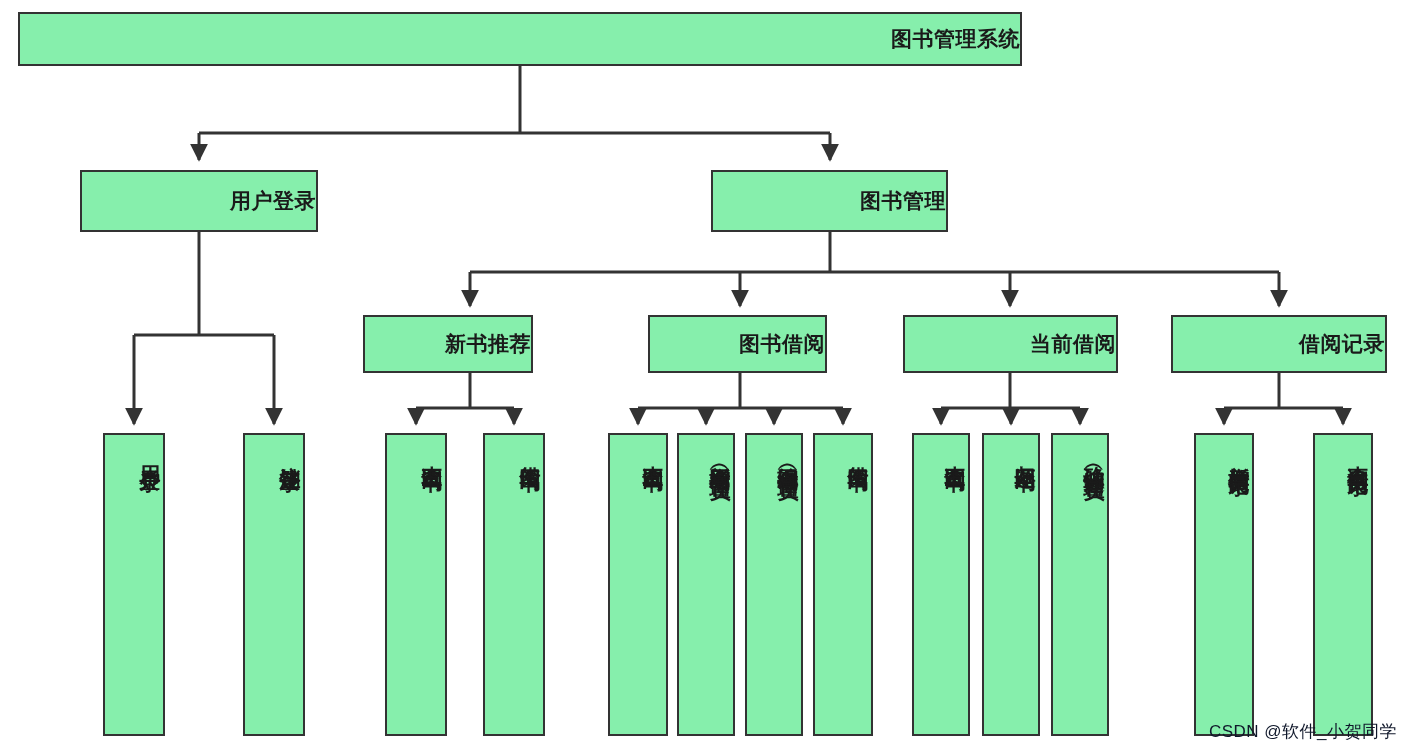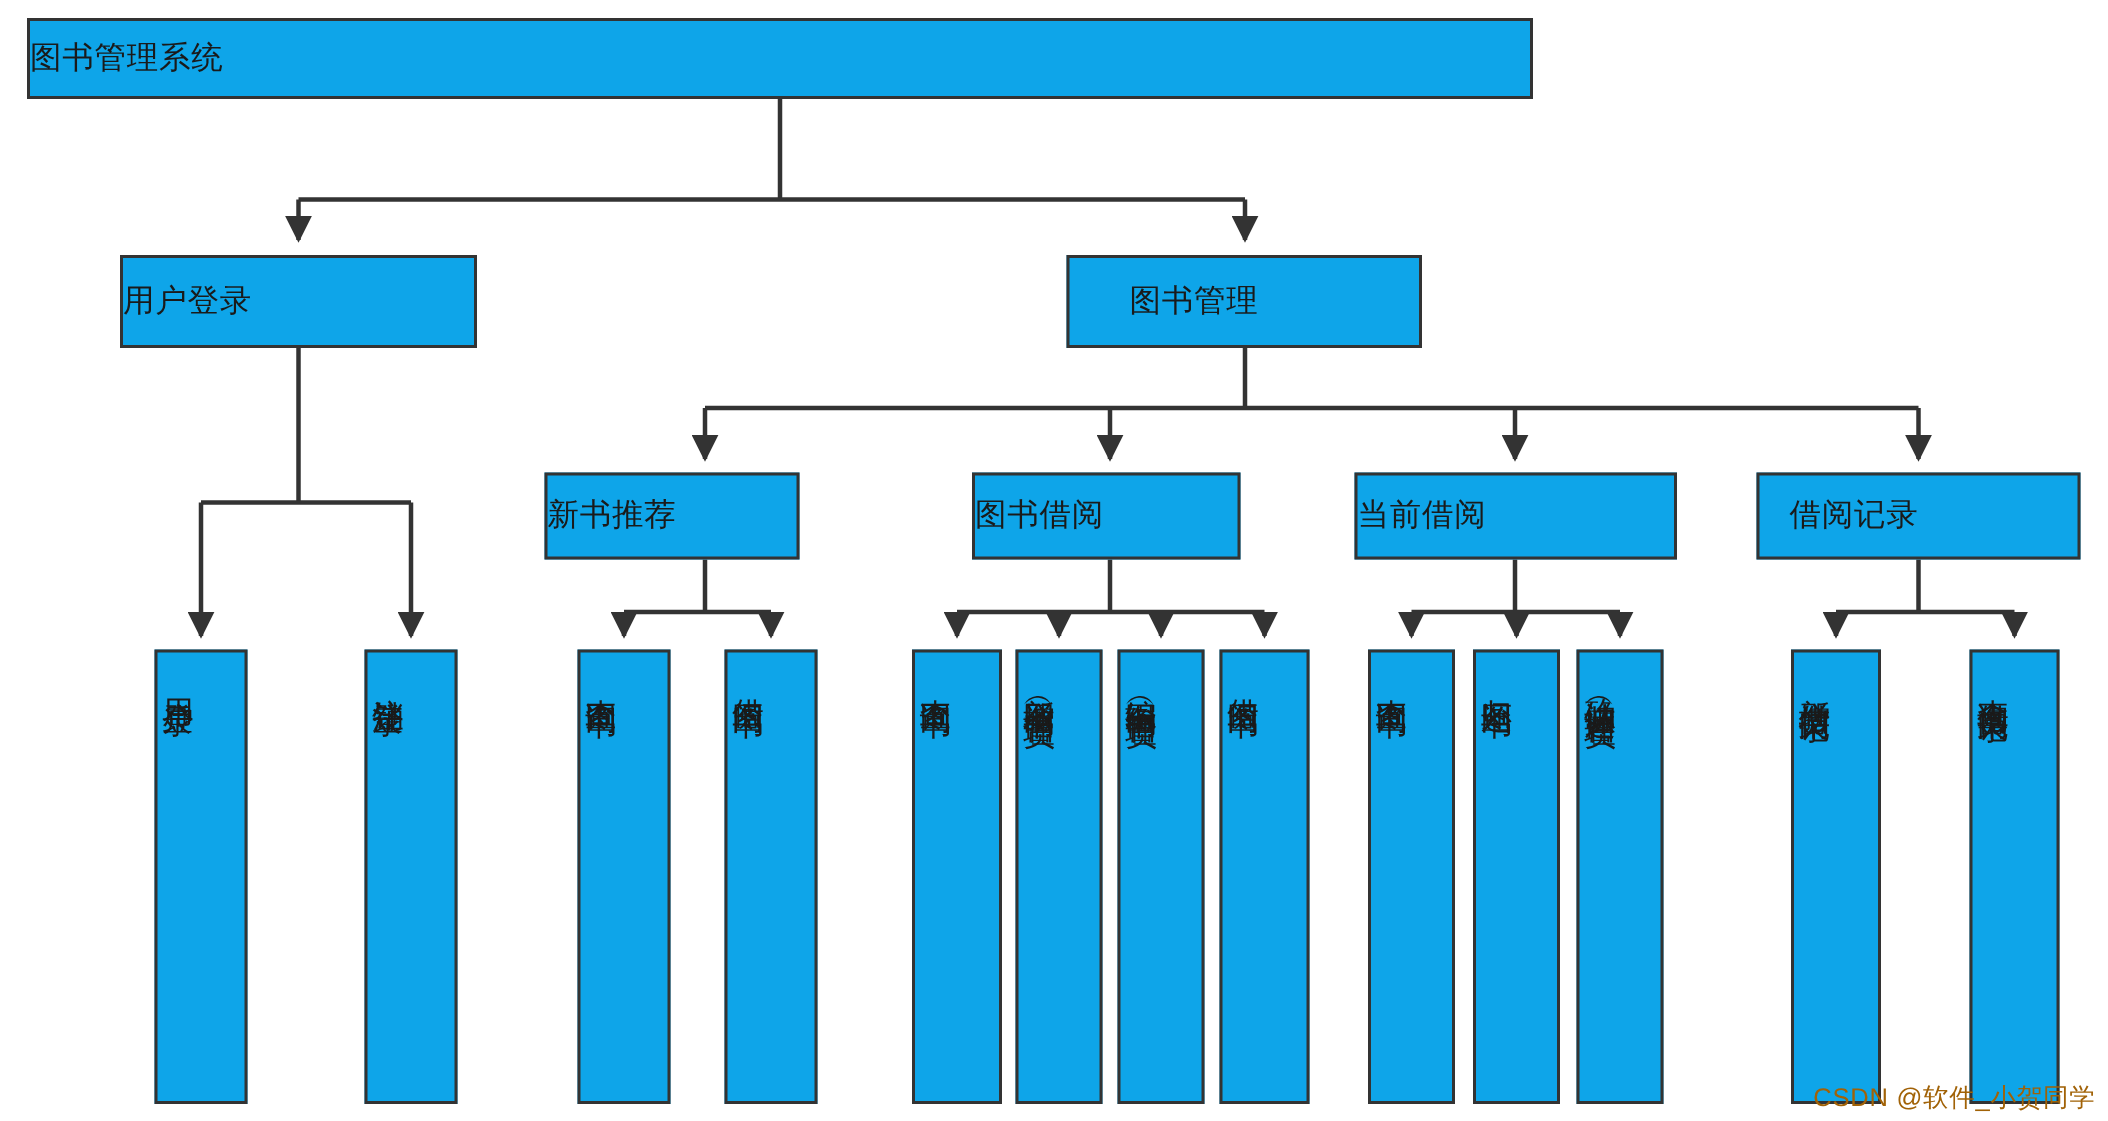--- a/index.html
+++ b/index.html
@@ -22,25 +22,26 @@
     left: 0;
     top: 0;
     width: 1405px;
     height: 747px;
     pointer-events: none;
   }
   .node {
     position: absolute;
     box-sizing: border-box;
     border: 2px solid #333333;
-    background: #0ea5e9;
+    background: #86efac;
     display: flex;
     align-items: center;
-    justify-content: flex-start;
+    justify-content: flex-end;
     color: #1a1a1a;
+    font-weight: bold;
   }
   .node .label {
     display: block;
     text-align: center;
     line-height: 1.12;
     letter-spacing: 0.5px;
   }
   .node.horiz .label {
     writing-mode: horizontal-tb;
     font-size: 21px;
@@ -55,21 +56,21 @@
     font-size: 21px;
     line-height: 1.22;
     letter-spacing: 2px;
     white-space: nowrap;
   }
   #watermark {
     position: absolute;
     right: 8px;
     bottom: 4px;
     font-size: 17px;
-    color: #a16207;
+    color: #0f172a;
     letter-spacing: 0.5px;
     white-space: nowrap;
   }
 </style>
 </head>
 <body>
 
 <div id="canvas">
 
   <svg id="edges" viewBox="0 0 1405 747" width="1405" height="747">

